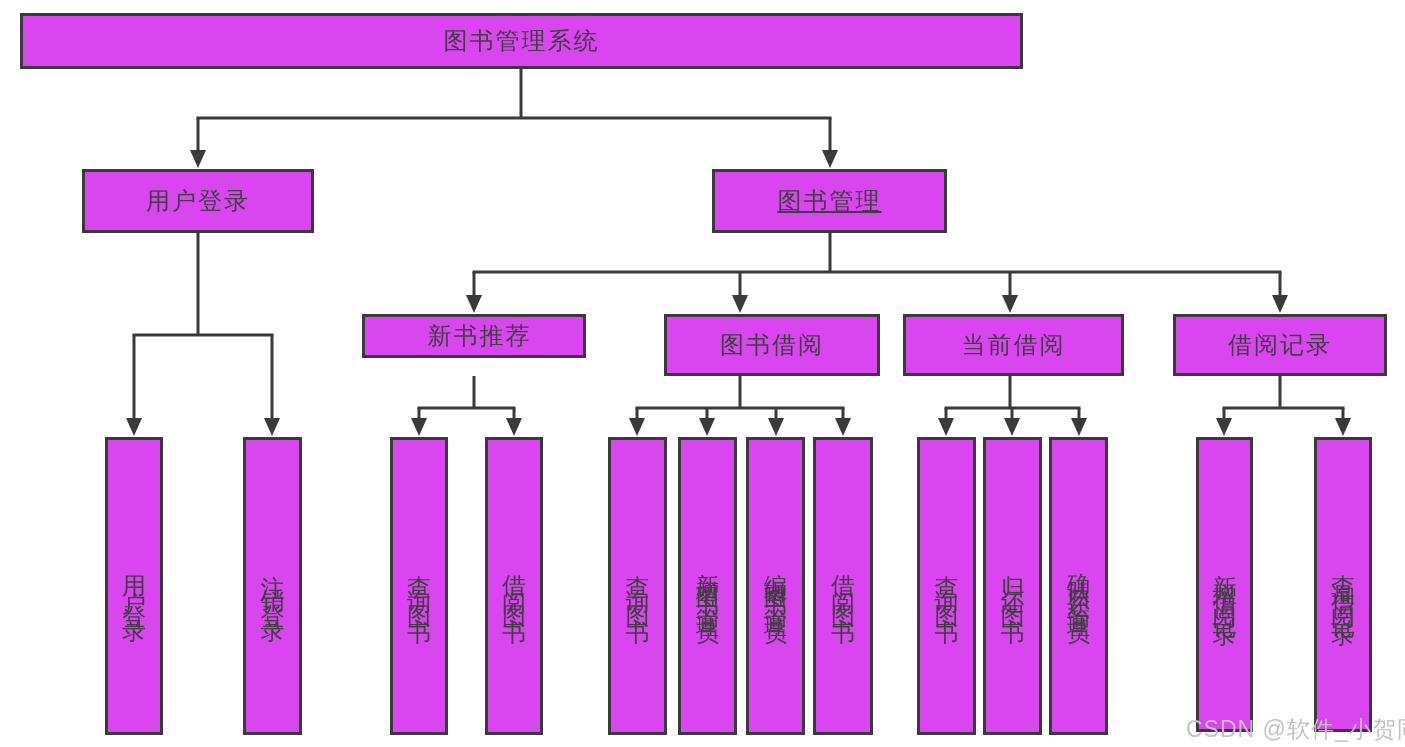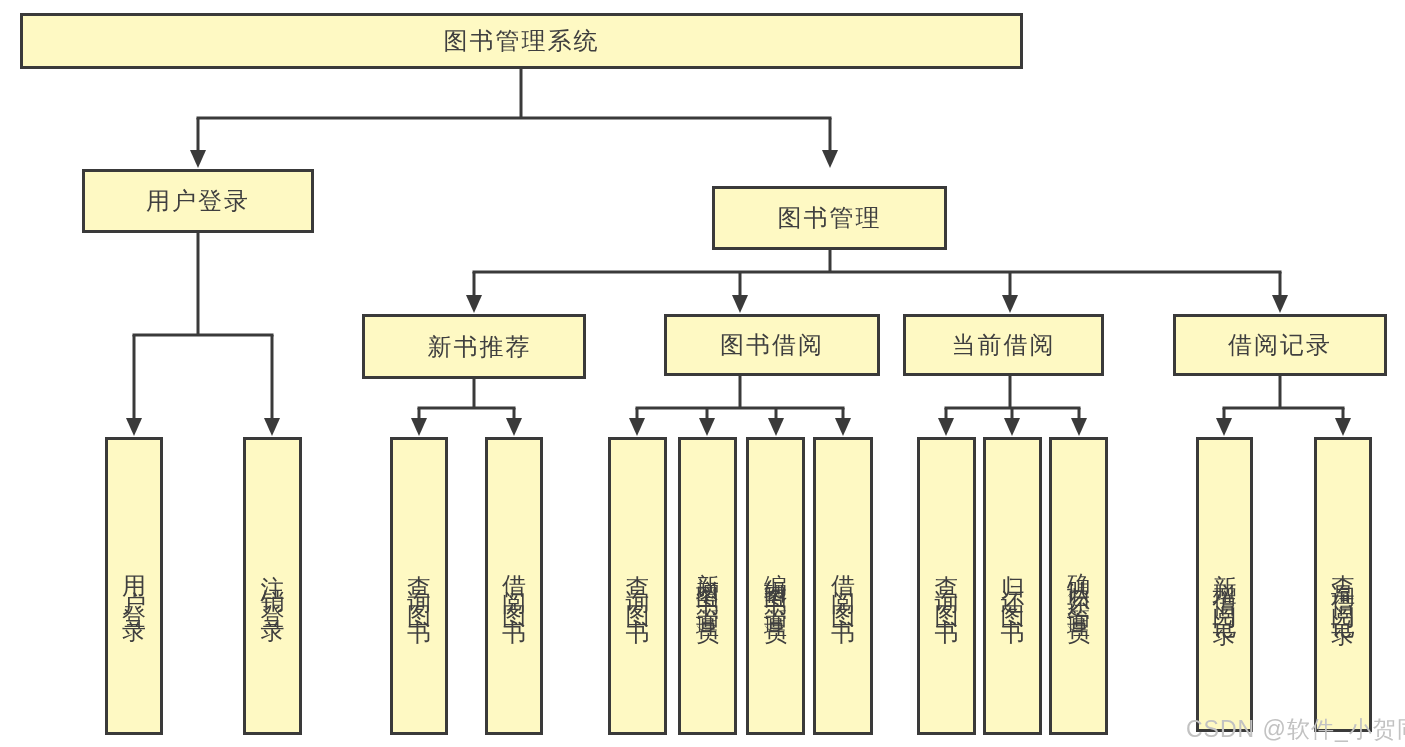--- a/index.html
+++ b/index.html
@@ -18,21 +18,21 @@
   .connectors {
     position: absolute;
     left: 0; top: 0;
     width: 1405px;
     height: 747px;
     pointer-events: none;
   }
   .node {
     position: absolute;
     box-sizing: border-box;
-    background: #fef9c3;
+    background: #d946ef;
     border: 3px solid #3a3a3a;
     color: #3f3f3f;
     display: flex;
     align-items: center;
     justify-content: center;
     text-align: center;
     line-height: 1;
   }
   .node.h {
     font-size: 24px;
@@ -126,25 +126,25 @@
       <line x1="1224" y1="408" x2="1224" y2="423"></line>
       <polygon points="1216,418 1232,418 1224,436" stroke="none"></polygon>
       <line x1="1343" y1="408" x2="1343" y2="423"></line>
       <polygon points="1335,418 1351,418 1343,436" stroke="none"></polygon>
     </g>
   </svg>
 
   <div class="node h" style="left:20px; top:13px; width:1003px; height:56px;">图书管理系统</div>
 
   <div class="node h" style="left:82px; top:169px; width:232px; height:64px;">用户登录</div>
-  <div class="node h" style="left:712px; top:186px; width:235px; height:64px;">图书管理</div>
+  <div class="node h" style="left:712px; top:169px; width:235px; height:64px;text-decoration:underline;">图书管理</div>
 
-  <div class="node h" style="left:362px; top:314px; width:224px; height:65px;padding-left:11px;">新书推荐</div>
+  <div class="node h" style="left:362px; top:314px; width:224px; height:44px;padding-left:11px;">新书推荐</div>
   <div class="node h" style="left:632px; top:314px; width:216px; height:62px;margin-left:32px;">图书借阅</div>
-  <div class="node h" style="left:903px; top:314px; width:201px; height:62px;">当前借阅</div>
+  <div class="node h" style="left:903px; top:314px; width:221px; height:62px;">当前借阅</div>
   <div class="node h" style="left:1173px; top:314px; width:214px; height:62px;">借阅记录</div>
 
   <div class="node v chars4" style="left:105px; top:437px; width:58px; height:298px;">用户登录</div>
   <div class="node v chars4" style="left:243px; top:437px; width:59px; height:298px;">注销登录</div>
 
   <div class="node v chars4" style="left:390px; top:437px; width:58px; height:298px;">查询图书</div>
   <div class="node v chars4" style="left:485px; top:437px; width:58px; height:298px;">借阅图书</div>
 
   <div class="node v chars4" style="left:608px; top:437px; width:59px; height:298px;">查询图书</div>
   <div class="node v chars9" style="left:678px; top:437px; width:59px; height:298px;">新增图书（管理员）</div>

